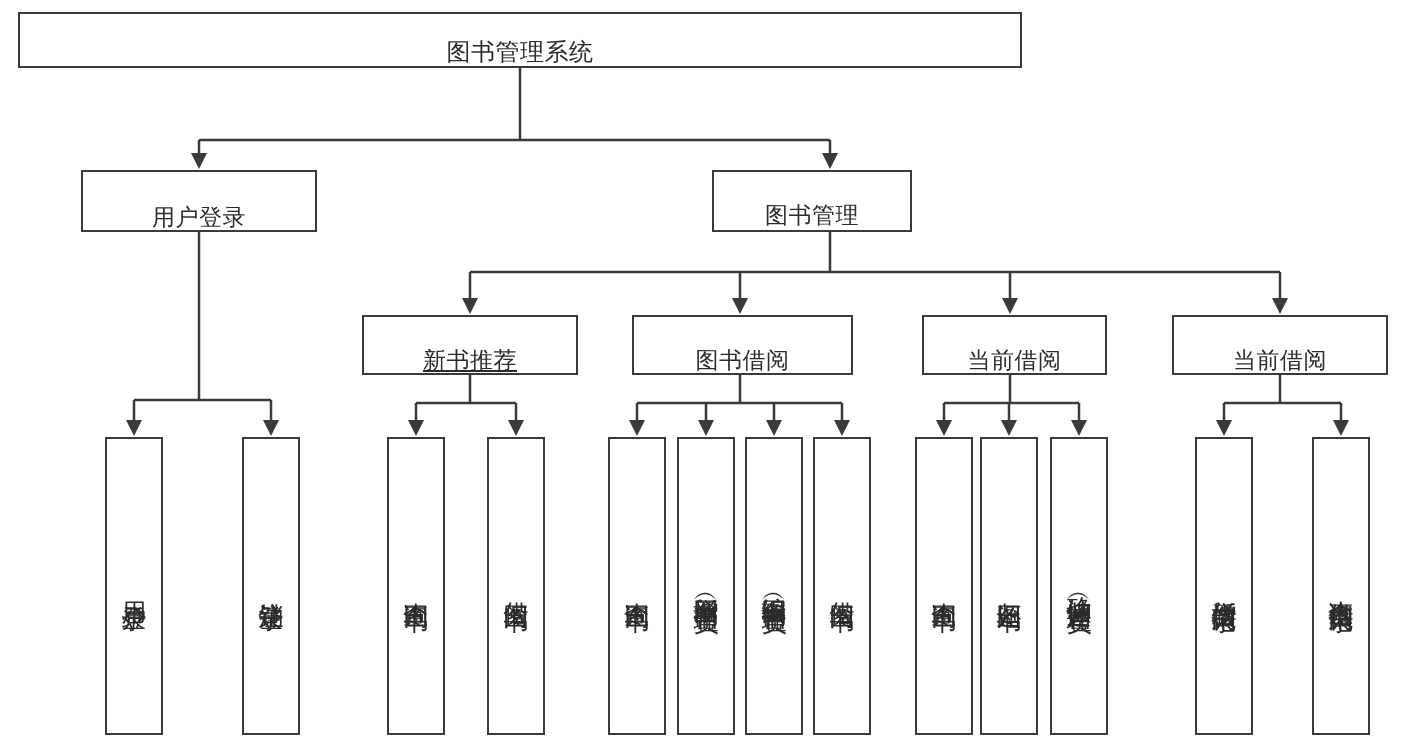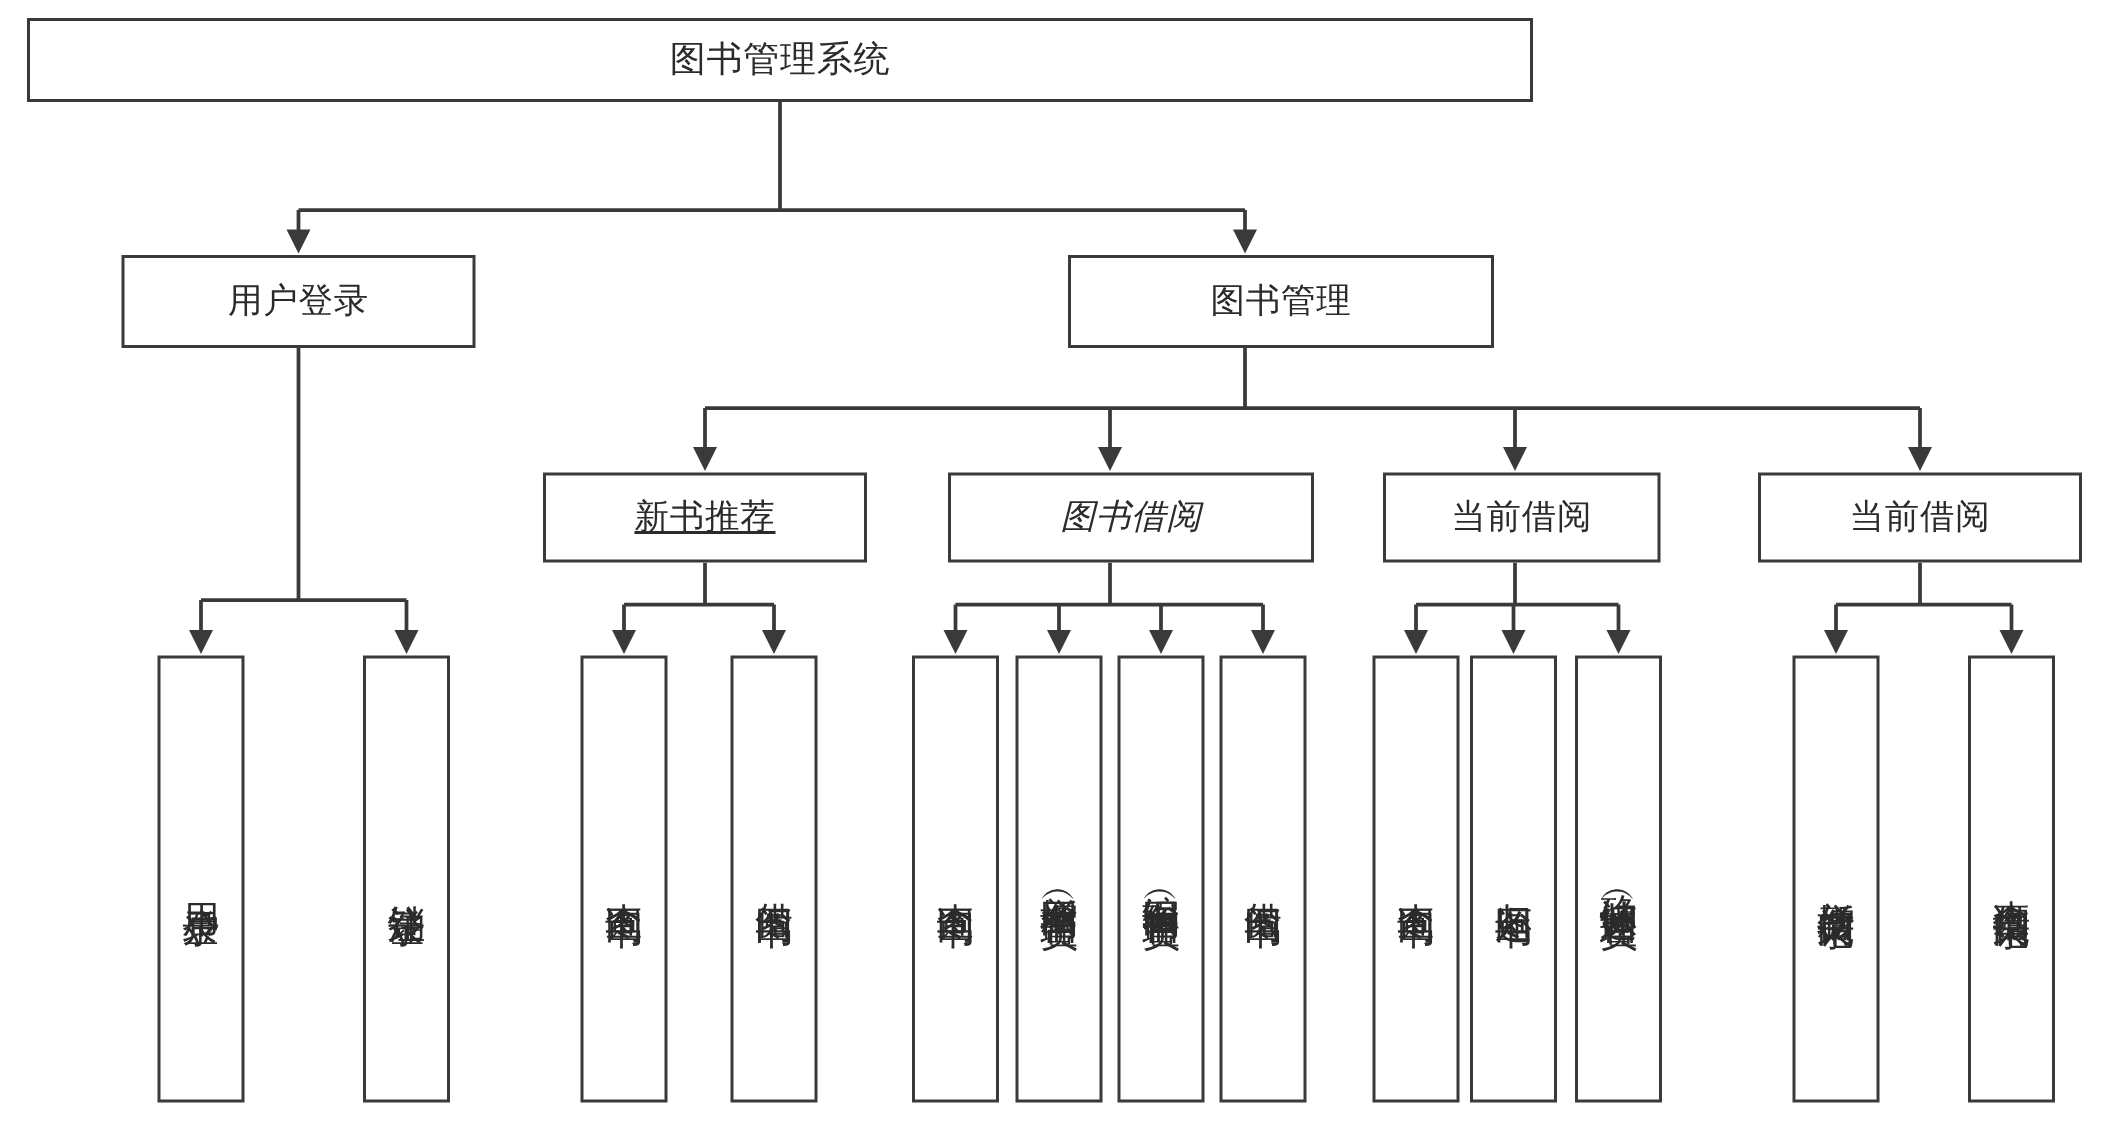--- a/index.html
+++ b/index.html
@@ -23,21 +23,21 @@
     top: 0;
     width: 1405px;
     height: 747px;
   }
   .node {
     position: absolute;
     box-sizing: border-box;
     background: #ffffff;
     border: 2.5px solid #3a3a3a;
     display: flex;
-    align-items: center;
+    align-items: flex-end;
     justify-content: center;
     color: #2b2b2b;
   }
   .node .lbl {
     display: block;
     text-align: center;
     line-height: 1.08;
     letter-spacing: 0.5px;
   }
   .node.horiz .lbl {
@@ -128,27 +128,27 @@
       <line x1="1341" y1="403" x2="1341" y2="422" stroke="#3a3a3a" stroke-width="2.5"></line>
       <polygon points="1333,420 1349,420 1341,436" fill="#3a3a3a"></polygon>
     </svg>
   <div id="nodes-layer">
       <div class="node horiz root" style="left: 18px; top: 12px; width: 1004px; height: 56px;">
         <span class="lbl">图书管理系统</span>
       </div>
       <div class="node horiz" style="left: 81px; top: 170px; width: 236px; height: 62px;">
         <span class="lbl">用户登录</span>
       </div>
-      <div class="node horiz" style="left: 712px; top: 170px; width: 284px; height: 62px;">
+      <div class="node horiz" style="left: 712px; top: 170px; width: 200px; height: 62px; font-family: Liberation Mono, monospace;">
         <span class="lbl">图书管理</span>
       </div>
       <div class="node horiz" style="left: 362px; top: 315px; width: 216px; height: 60px; text-decoration: underline;">
         <span class="lbl">新书推荐</span>
       </div>
-      <div class="node horiz" style="left: 632px; top: 315px; width: 244px; height: 60px; font-style: italic;">
+      <div class="node horiz" style="left: 632px; top: 315px; width: 221px; height: 60px;">
         <span class="lbl">图书借阅</span>
       </div>
       <div class="node horiz" style="left: 922px; top: 315px; width: 185px; height: 60px;">
         <span class="lbl">当前借阅</span>
       </div>
       <div class="node horiz" style="left: 1172px; top: 315px; width: 216px; height: 60px;">
         <span class="lbl">当前借阅</span>
       </div>
       <div class="node vert" style="left: 105px; top: 437px; width: 58px; height: 298px;">
         <span class="lbl">用户登录</span>

